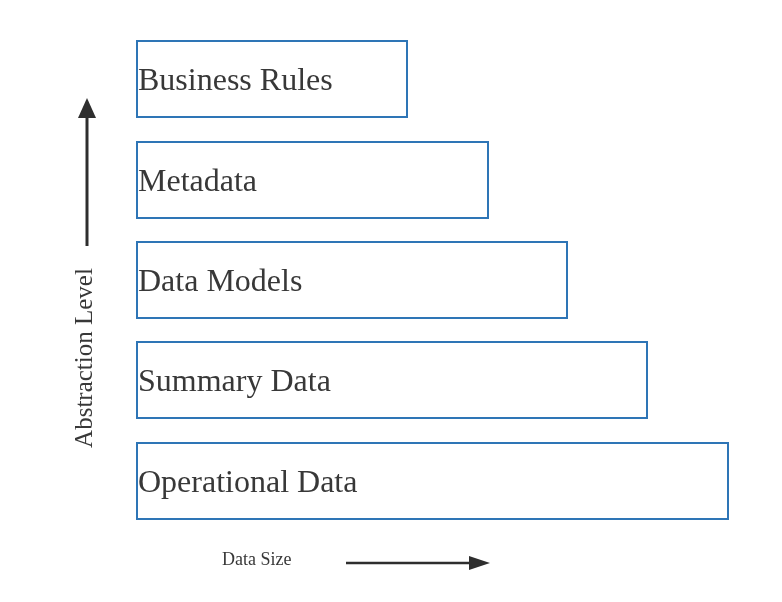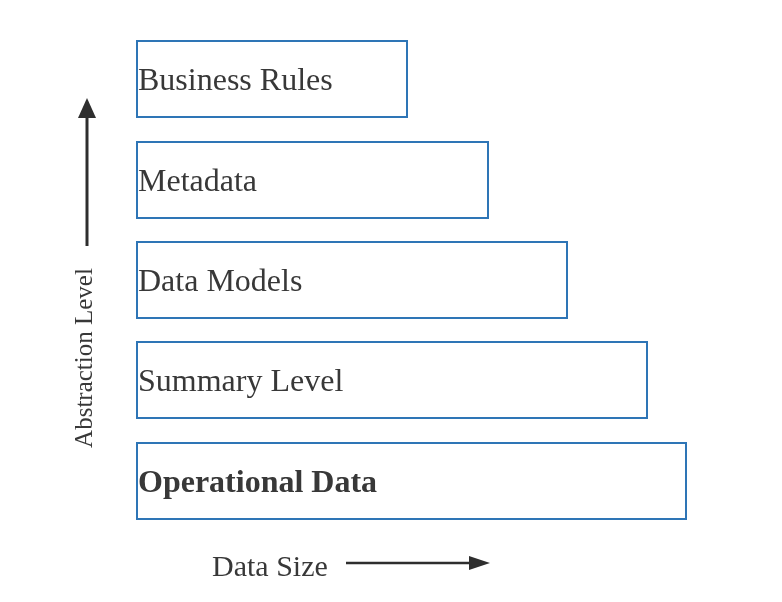--- a/index.html
+++ b/index.html
@@ -31,21 +31,21 @@
     display: flex;
     align-items: center;
     font-size: 32px;
     color: var(--label-text);
     white-space: nowrap;
   }
   .b1 { top: 40px;  width: 272px; }
   .b2 { top: 141px; width: 353px; }
   .b3 { top: 241px; width: 432px; }
   .b4 { top: 341px; width: 512px; }
-  .b5 { top: 442px; width: 551px; font-weight: bold; }
+  .b5 { top: 442px; width: 593px; }
 
   .y-arrow {
     position: absolute;
     left: 76px;
     top: 96px;
     width: 22px;
     height: 152px;
   }
   .y-axis-label {
     position: absolute;
@@ -55,23 +55,23 @@
     height: 30px;
     line-height: 30px;
     text-align: center;
     transform: rotate(-90deg);
     font-size: 25px;
     color: var(--label-text);
     white-space: nowrap;
   }
   .x-axis-label {
     position: absolute;
-    left: 212px;
+    left: 222px;
     top: 549px;
-    font-size: 30px;
+    font-size: 18px;
     color: var(--label-text);
     white-space: nowrap;
   }
   .x-arrow {
     position: absolute;
     left: 345px;
     top: 552px;
     width: 146px;
     height: 22px;
   }
@@ -91,21 +91,21 @@
   <div class="level-box b1">
     <span>Business Rules</span>
   </div>
   <div class="level-box b2">
     <span>Metadata</span>
   </div>
   <div class="level-box b3">
     <span>Data Models</span>
   </div>
   <div class="level-box b4">
-    <span>Summary Level</span>
+    <span>Summary Data</span>
   </div>
   <div class="level-box b5">
     <span>Operational Data</span>
   </div>
 
   <div class="x-axis-label">Data Size</div>
 
   <svg class="x-arrow" viewBox="0 0 146 22" xmlns="http://www.w3.org/2000/svg">
     <line x1="1" y1="11" x2="126" y2="11" stroke="#2e2e2e" stroke-width="2.5"></line>
     <polygon points="145,11 124,4 124,18" fill="#2e2e2e"></polygon>

